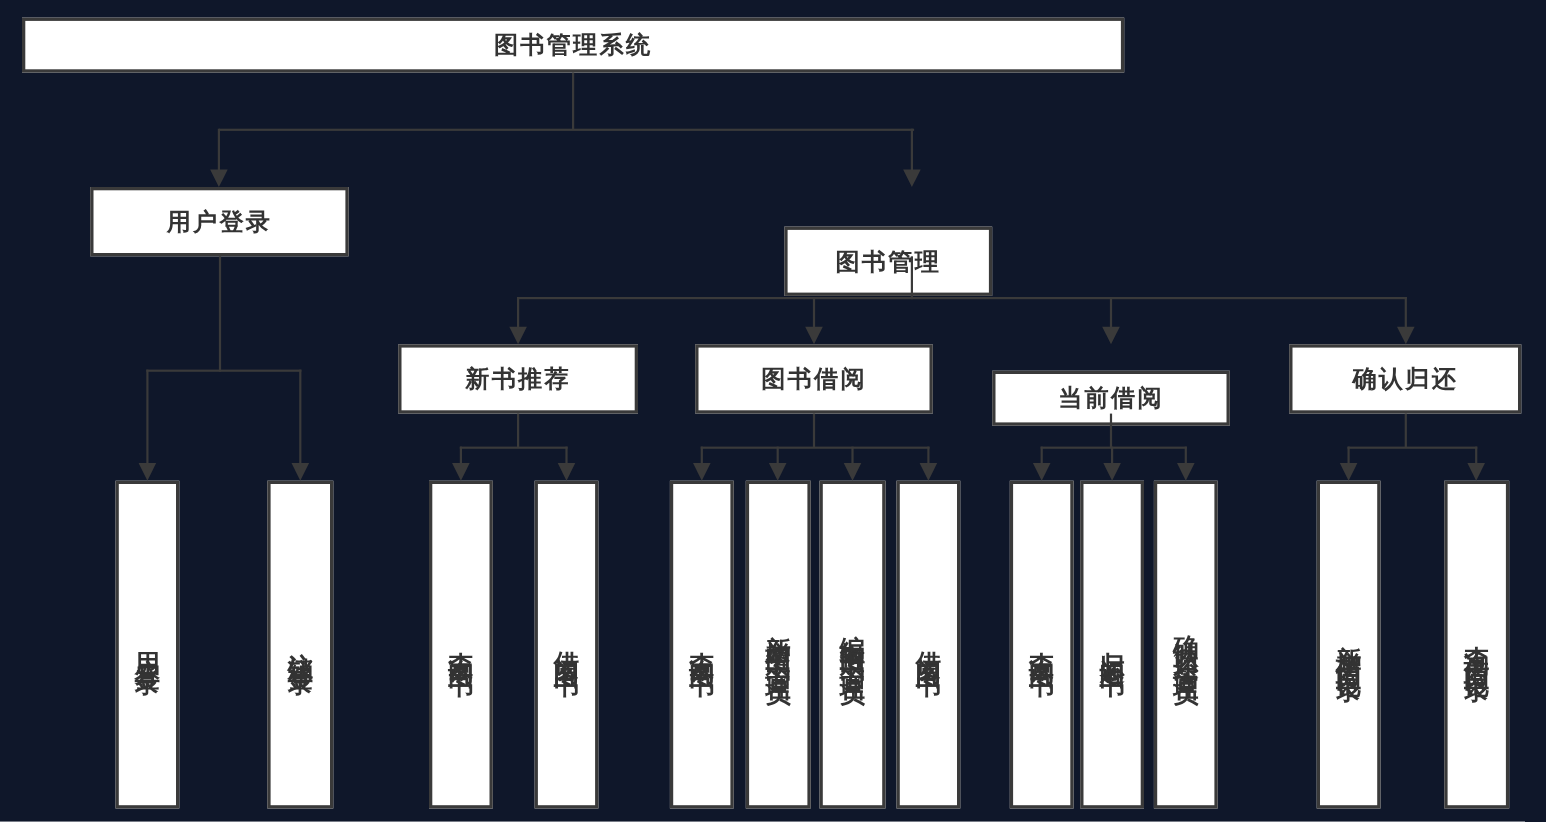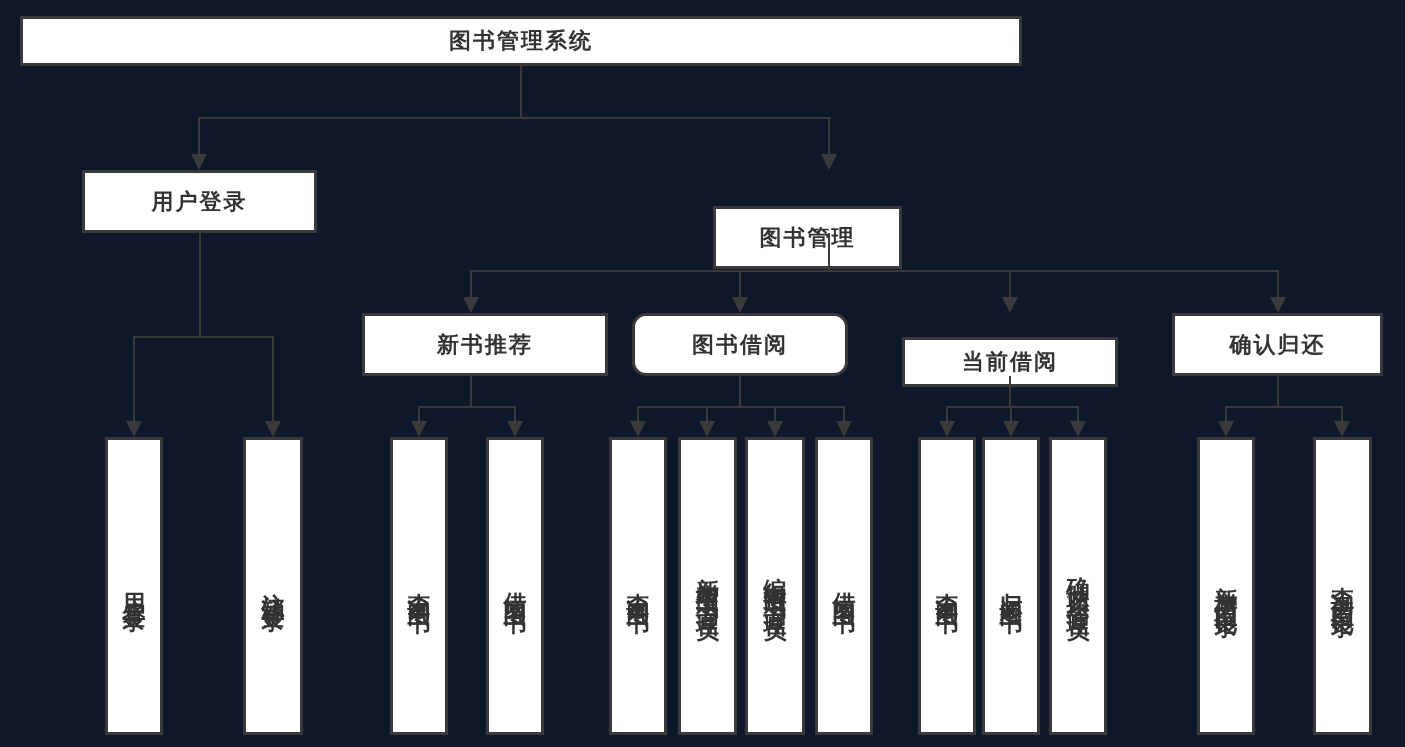--- a/index.html
+++ b/index.html
@@ -61,25 +61,25 @@
   </div>
 
   <div class="node hnode" style="left:82px;top:170px;width:235px;height:63px;">
     <span>用户登录</span>
   </div>
 
   <div class="node hnode" style="left:713px;top:170px;width:189px;height:63px;margin-top:36px;">
     <span>图书管理</span>
   </div>
 
-  <div class="node hnode" style="left:362px;top:313px;width:246px;height:63px;">
+  <div class="node hnode" style="left:362px;top:313px;width:218px;height:63px;">
     <span>新书推荐</span>
   </div>
 
-  <div class="node hnode" style="left:632px;top:313px;width:216px;height:63px;border-radius:14px;">
+  <div class="node hnode" style="left:632px;top:313px;width:216px;height:63px;">
     <span>图书借阅</span>
   </div>
 
   <div class="node hnode" style="left:902px;top:313px;width:216px;height:50px;margin-top:24px;">
     <span>当前借阅</span>
   </div>
 
   <div class="node hnode" style="left:1172px;top:313px;width:211px;height:63px;">
     <span>确认归还</span>
   </div>

